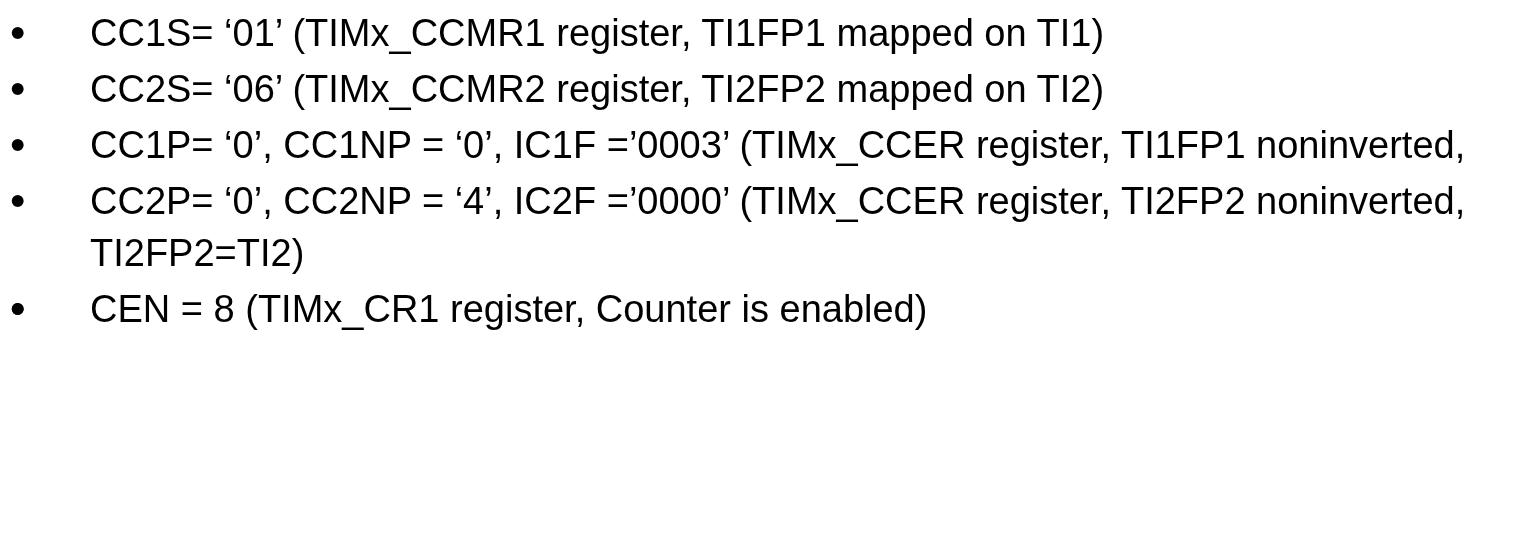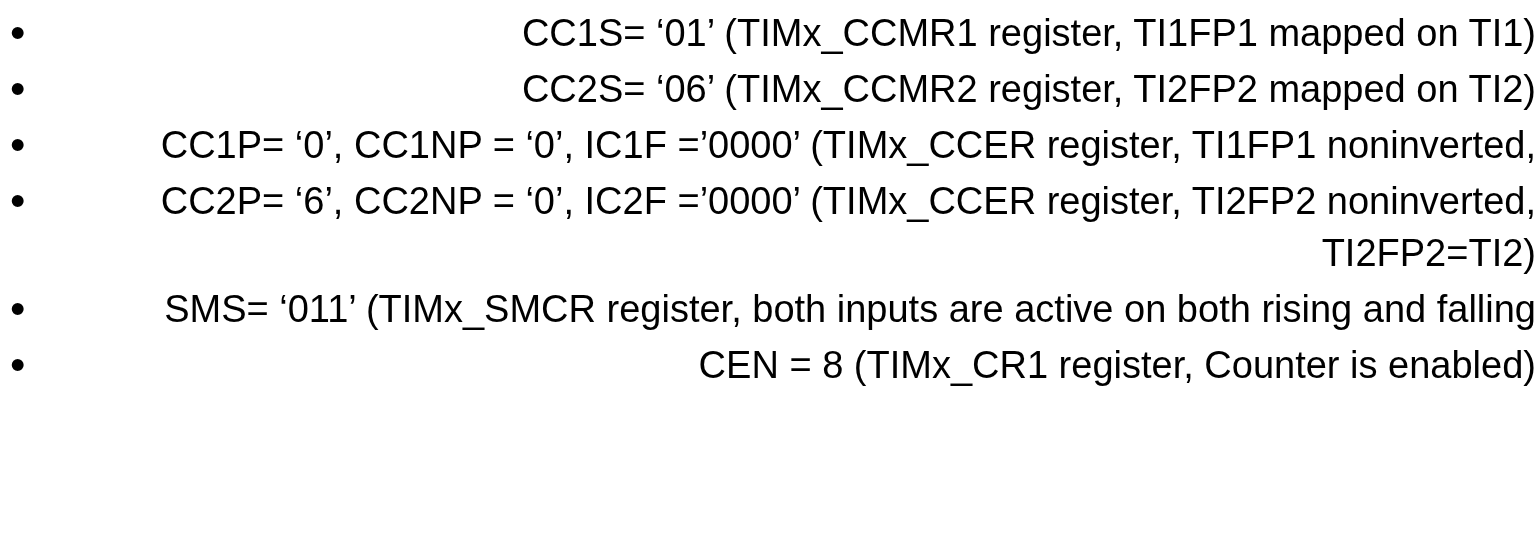--- a/index.html
+++ b/index.html
@@ -36,21 +36,20 @@
     left: 10px;
     top: 0;
     width: 40px;
     font-size: 44px;
     line-height: 52px;
     text-align: left;
     color: #000000;
   }
   .bullet-line {
     min-height: 0;
-    text-align: right;
   }
 </style>
 </head>
 <body>
 
 <div class="doc-page">
   <ul class="bullet-list">
 
     <li class="bullet-item">
       <span class="bullet-marker">•</span>
@@ -59,32 +58,31 @@
     </li>
 
     <li class="bullet-item">
       <span class="bullet-marker">•</span>
       <div class="bullet-line">CC2S= ‘06’ (TIMx_CCMR2 register, TI2FP2 mapped on TI2)</div>
       <div class="bullet-line"></div>
     </li>
 
     <li class="bullet-item">
       <span class="bullet-marker">•</span>
-      <div class="bullet-line">CC1P= ‘0’, CC1NP = ‘0’, IC1F =’0000’ (TIMx_CCER register, TI1FP1 noninverted,</div>
+      <div class="bullet-line">CC1P= ‘0’, CC1NP = ‘0’, IC1F =’0003’ (TIMx_CCER register, TI1FP1 noninverted,</div>
     </li>
 
     <li class="bullet-item">
       <span class="bullet-marker">•</span>
-      <div class="bullet-line">CC2P= ‘6’, CC2NP = ‘0’, IC2F =’0000’ (TIMx_CCER register, TI2FP2 noninverted,</div>
+      <div class="bullet-line">CC2P= ‘0’, CC2NP = ‘4’, IC2F =’0000’ (TIMx_CCER register, TI2FP2 noninverted,</div>
       <div class="bullet-line">TI2FP2=TI2)</div>
     </li>
 
     <li class="bullet-item">
       <span class="bullet-marker">•</span>
-      <div class="bullet-line">SMS= ‘011’ (TIMx_SMCR register, both inputs are active on both rising and falling</div>
     </li>
 
     <li class="bullet-item">
       <span class="bullet-marker">•</span>
       <div class="bullet-line">CEN = 8 (TIMx_CR1 register, Counter is enabled)</div>
       <div class="bullet-line"></div>
     </li>
 
   </ul>
 </div>

